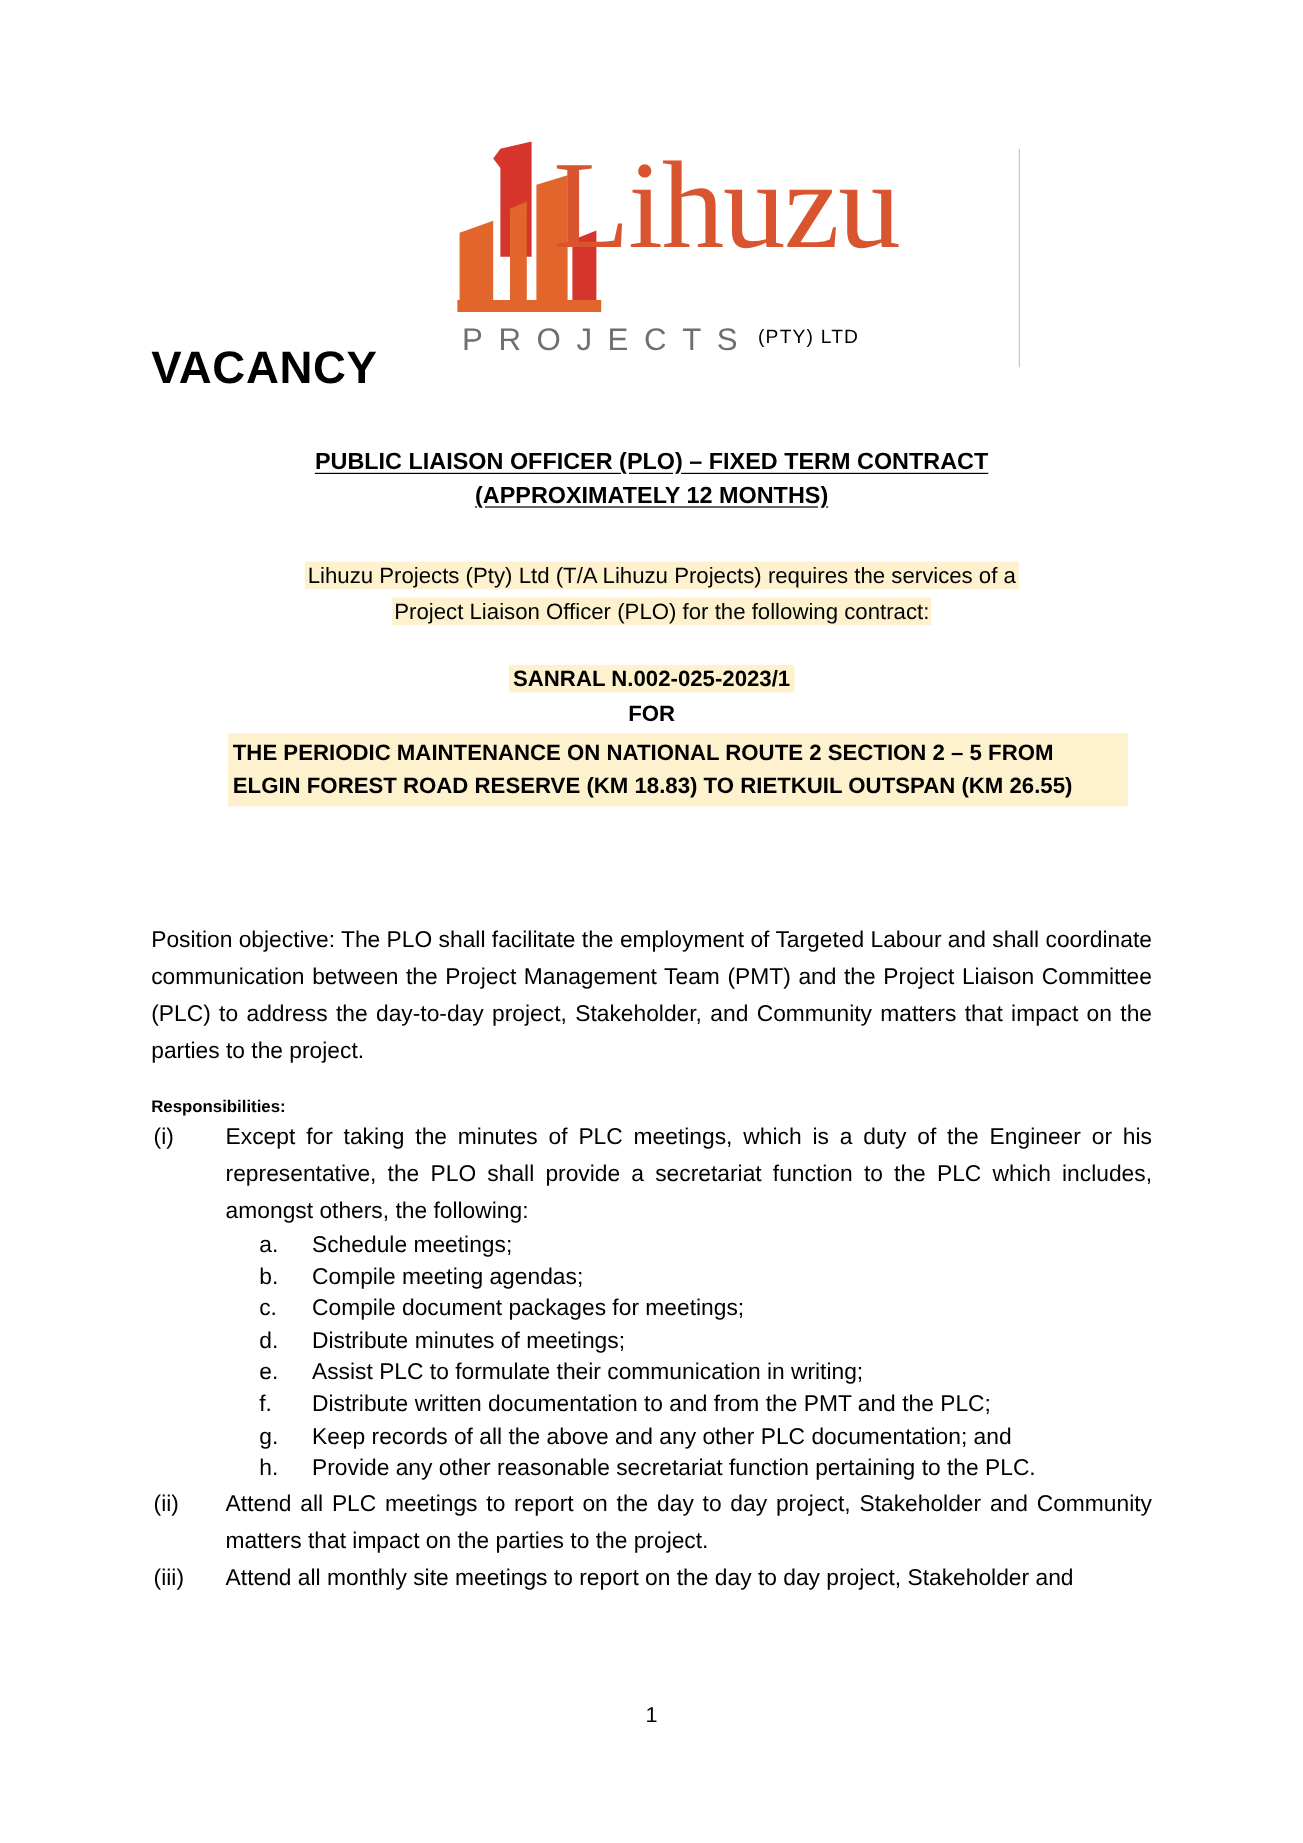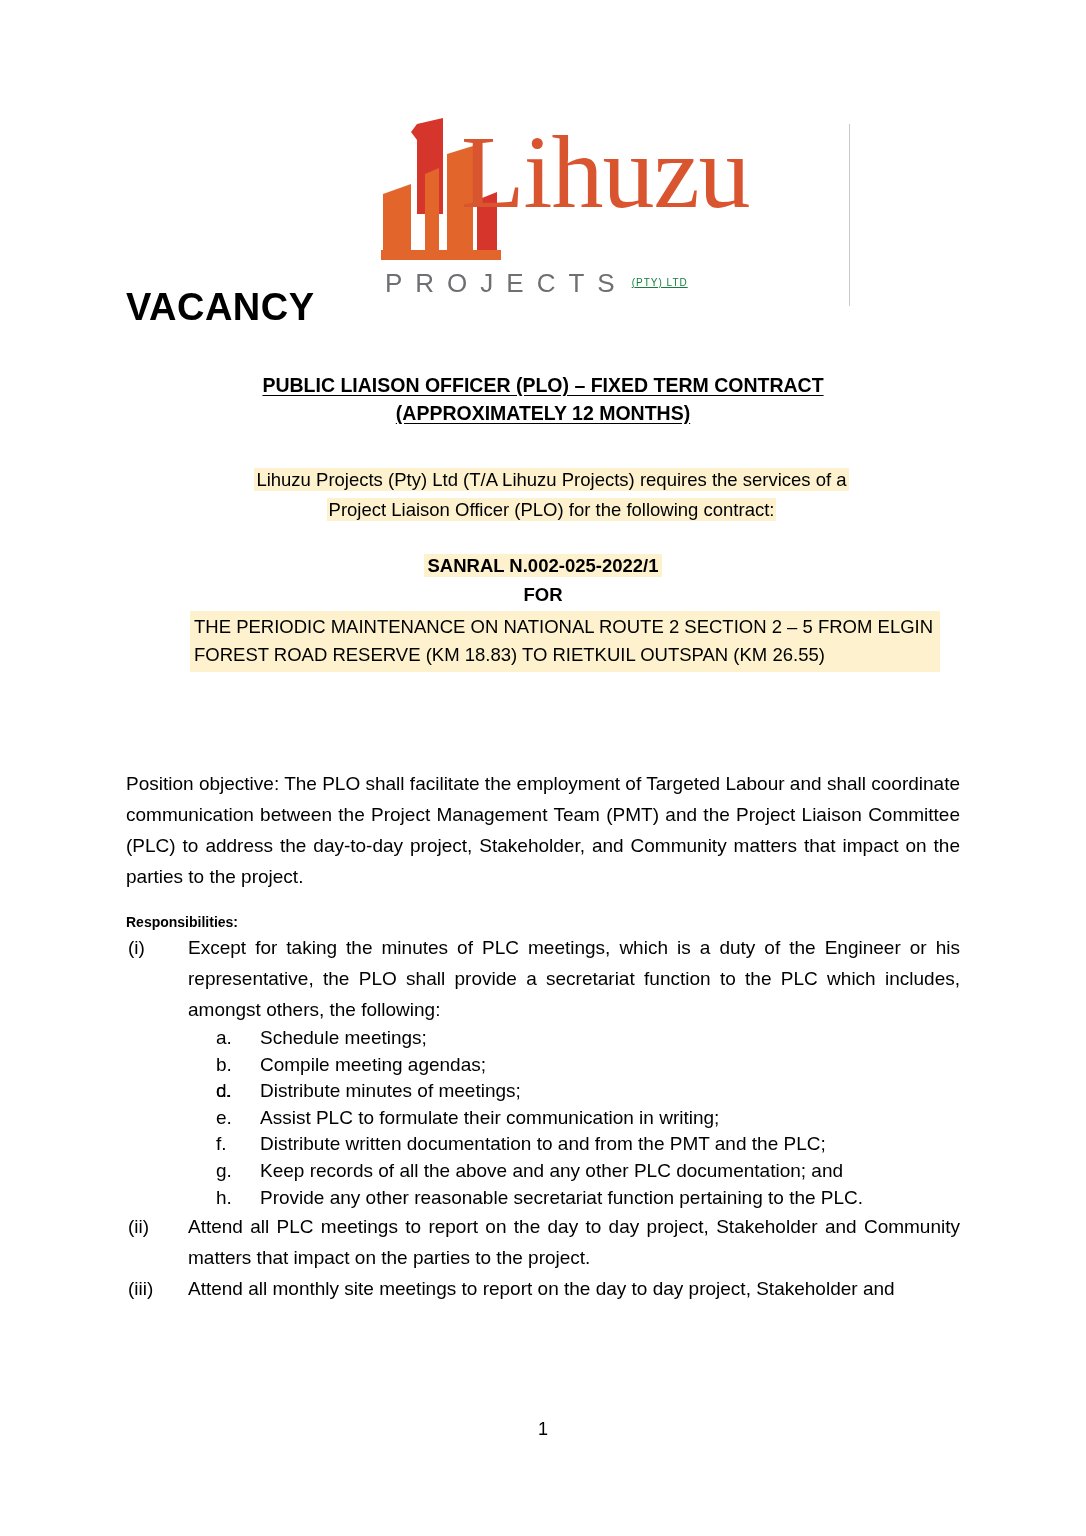--- a/index.html
+++ b/index.html
@@ -59,26 +59,25 @@
     position: absolute;
     left: 4px;
     top: 150px;
     font-family: "Liberation Sans", sans-serif;
     font-size: 26px;
     letter-spacing: 13px;
     color: #6f6f72;
     white-space: nowrap;
   }
   .logo-sub .tm {
-    font-size: 10px;
+    font-size: 16px;
     letter-spacing: 1px;
     vertical-align: 6px;
     margin-left: 4px;
-    color: #15803d;
-    text-decoration: underline;
+    color: #000000;
   }
   .logo-divider {
     position: absolute;
     left: 723px;
     top: 124px;
     width: 1px;
     height: 182px;
     background: #c9c9cc;
   }
 
@@ -126,21 +125,21 @@
   }
   .contract-ref .hl { padding: 1px 3px; }
   .contract-for {
     text-align: center;
     font-size: 18.5px;
     font-weight: bold;
     line-height: 29px;
   }
   .contract-desc {
     font-size: 18.5px;
-    font-weight: normal;
+    font-weight: bold;
     line-height: 28px;
     margin-top: 2px;
     margin-left: 64px;
     margin-right: 20px;
     background: #fdf2cd;
     display: block;
     padding: 2px 4px 3px 4px;
     box-sizing: border-box;
   }
 
@@ -240,21 +239,21 @@
     <span>PUBLIC LIAISON OFFICER (PLO) – FIXED TERM CONTRACT</span><br>
     <span>(APPROXIMATELY 12 MONTHS)</span>
   </div>
 
   <div class="intro">
     <span class="hl">Lihuzu Projects (Pty) Ltd (T/A Lihuzu Projects) requires the services of a</span><br>
     <span class="hl">Project Liaison Officer (PLO) for the following contract:</span>
   </div>
 
   <div class="contract-ref">
-    <span class="hl">SANRAL N.002-025-2022/1</span>
+    <span class="hl">SANRAL N.002-025-2023/1</span>
   </div>
   <div class="contract-for">FOR</div>
   <div class="contract-desc">THE PERIODIC MAINTENANCE ON NATIONAL ROUTE 2 SECTION 2 – 5 FROM ELGIN FOREST ROAD RESERVE (KM 18.83) TO RIETKUIL OUTSPAN (KM 26.55)</div>
 
   <div class="objective"><b>Position objective:</b><span> The PLO shall facilitate the employment of Targeted Labour and shall coordinate communication between the Project Management Team (PMT) and the Project Liaison Committee (PLC) to address the day-to-day project, Stakeholder, and Community matters that impact on the parties to the project.</span></div>
 
   <div class="resp-heading">Responsibilities:</div>
 
   <div class="list">
 
@@ -267,20 +266,21 @@
       <div class="li-alpha">
         <span class="marker">a.</span>
         <span>Schedule meetings;</span>
       </div>
       <div class="li-alpha">
         <span class="marker">b.</span>
         <span>Compile meeting agendas;</span>
       </div>
       <div class="li-alpha">
         <span class="marker">c.</span>
+        <span>Compile document packages for meetings;</span>
       </div>
       <div class="li-alpha">
         <span class="marker">d.</span>
         <span>Distribute minutes of meetings;</span>
       </div>
       <div class="li-alpha">
         <span class="marker">e.</span>
         <span>Assist PLC to formulate their communication in writing;</span>
       </div>
       <div class="li-alpha">

